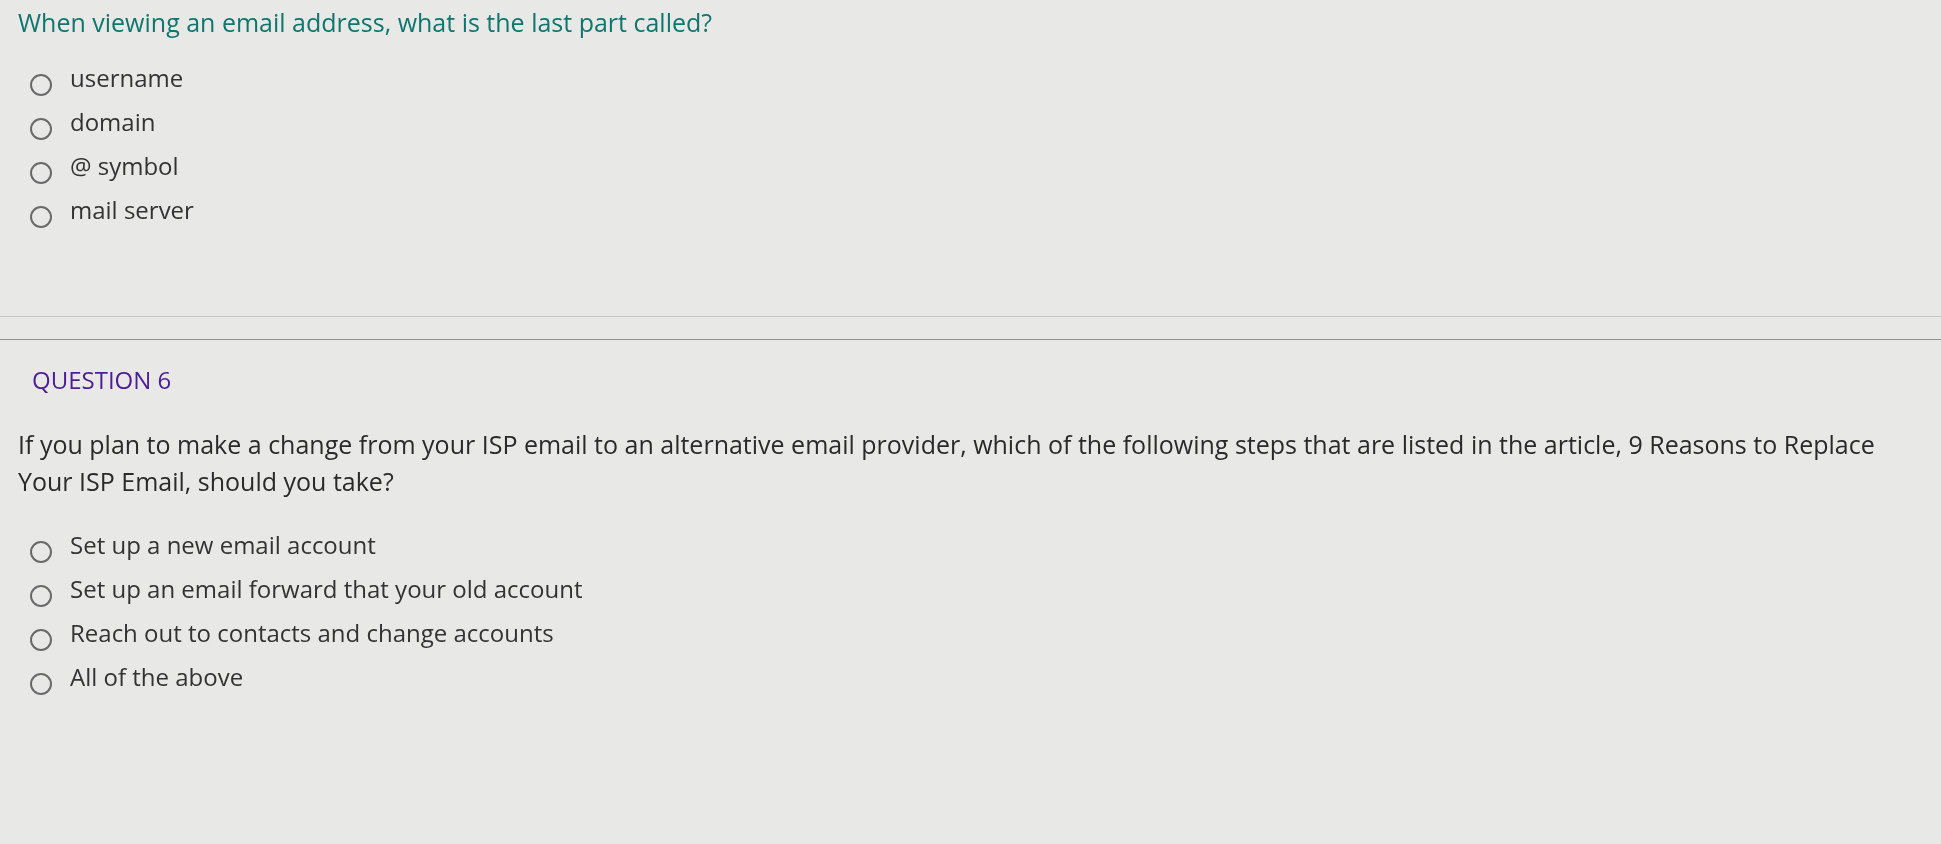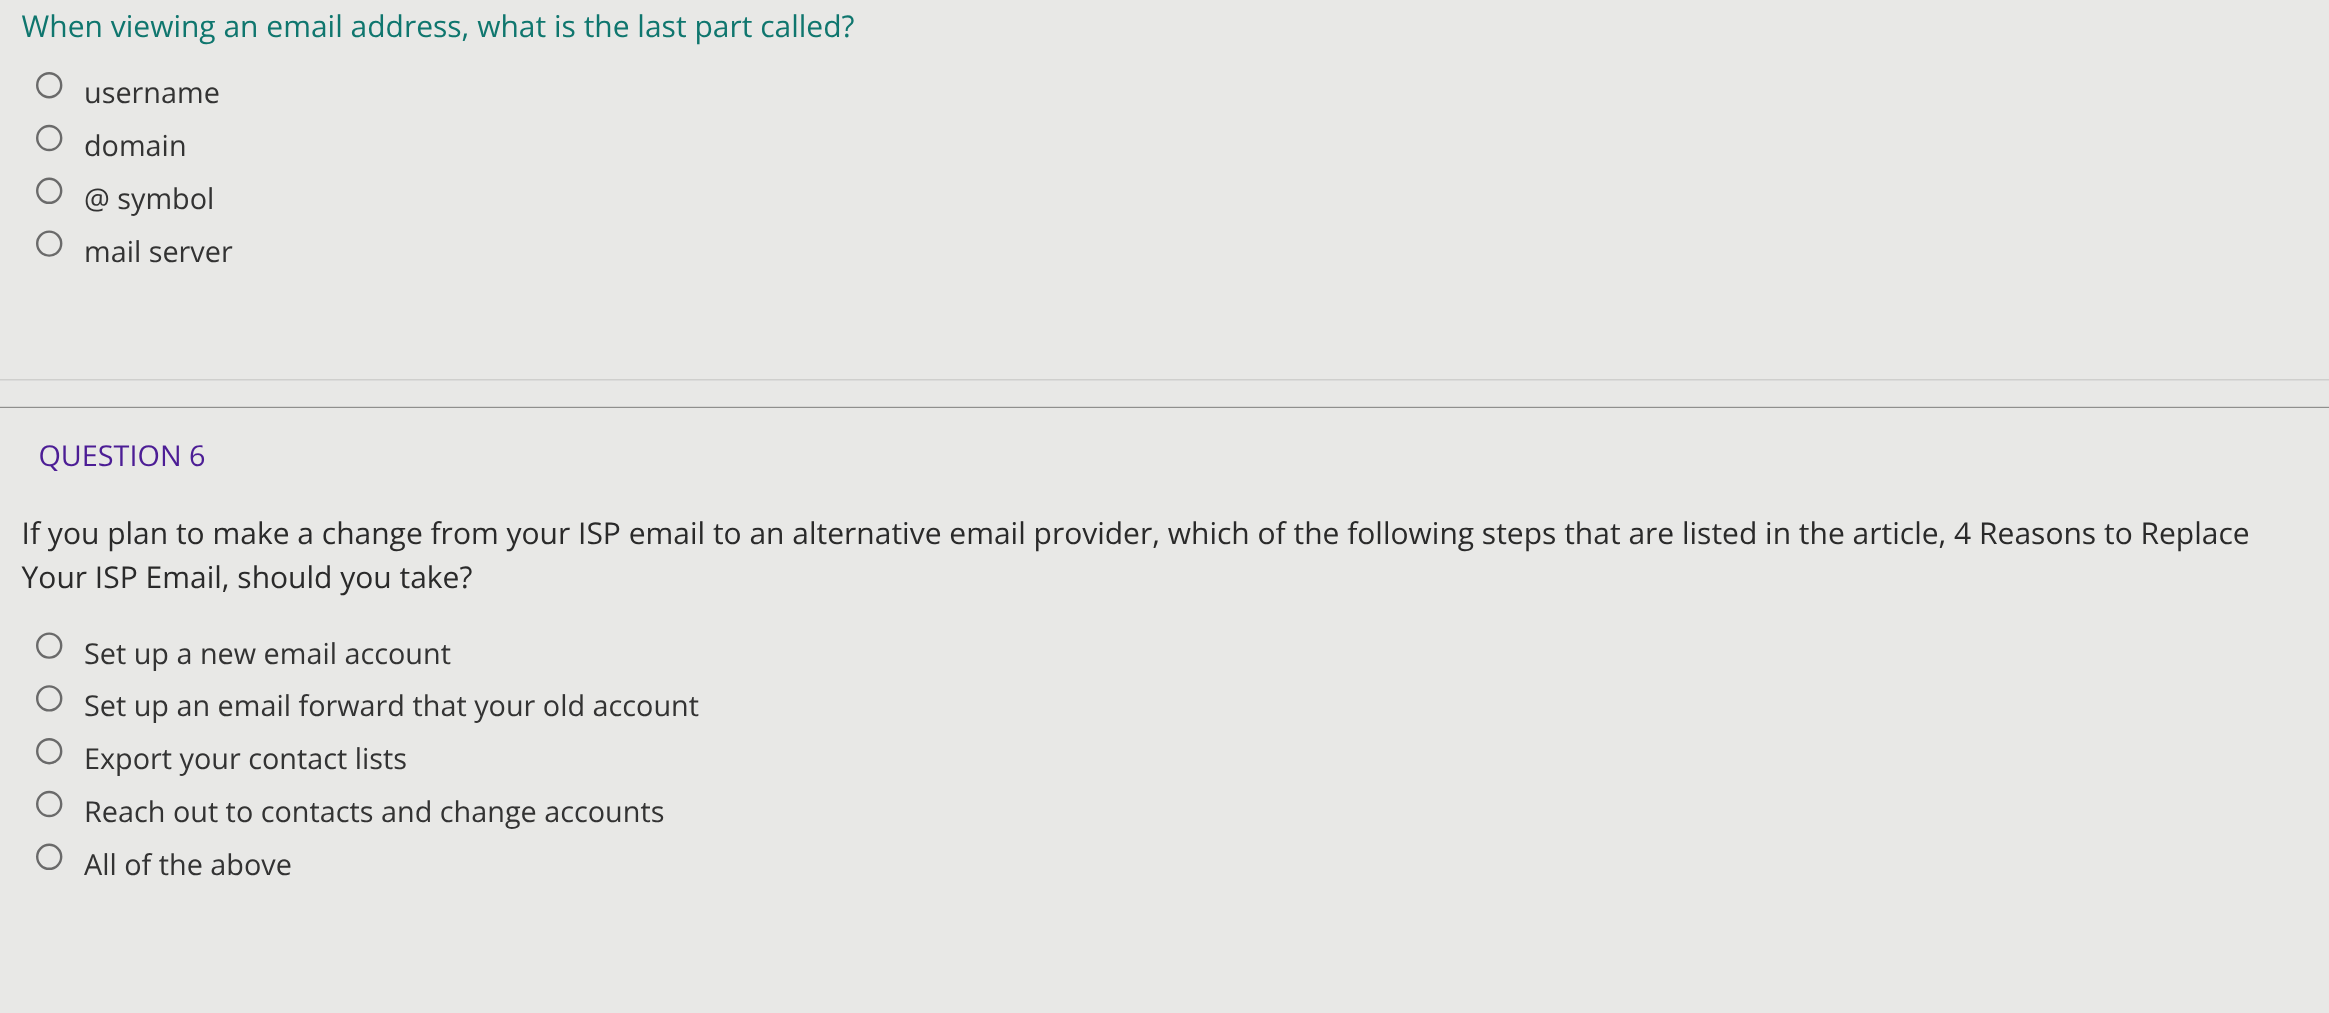--- a/index.html
+++ b/index.html
@@ -26,21 +26,21 @@
       font-weight: 400;
       font-size: 24px;
       padding: 22px 18px 20px 32px;
       color: #4c1d95;
     }
     .options {
       padding-left: 30px;
     }
     .option {
       display: flex;
-      align-items: flex-start;
+      align-items: flex-end;
       margin: 8px 0;
       cursor: pointer;
     }
     .radio {
       width: 22px;
       height: 22px;
       border: 2px solid #6a6a6a;
       border-radius: 50%;
       margin-right: 18px;
       flex-shrink: 0;
@@ -89,36 +89,32 @@
       <span class="option-label">mail server</span>
     </div>
   </div>
 </div>
 
 <hr class="divider-light">
 <hr class="divider-heavy">
 
 <div class="question-header">QUESTION 6</div>
 
-<div class="q6-prompt">If you plan to make a change from your ISP email to an alternative email provider, which of the following steps that are listed in the article, 4 Reasons to Replace Your ISP Email, should you take?</div>
+<div class="q6-prompt">If you plan to make a change from your ISP email to an alternative email provider, which of the following steps that are listed in the article, 9 Reasons to Replace Your ISP Email, should you take?</div>
 
 <div class="options">
   <div class="option">
     <span class="radio"></span>
     <span class="option-label">Set up a new email account</span>
   </div>
   <div class="option">
     <span class="radio"></span>
     <span class="option-label">Set up an email forward that your old account</span>
   </div>
   <div class="option">
     <span class="radio"></span>
-    <span class="option-label">Export your contact lists</span>
-  </div>
-  <div class="option">
-    <span class="radio"></span>
     <span class="option-label">Reach out to contacts and change accounts</span>
   </div>
   <div class="option">
     <span class="radio"></span>
     <span class="option-label">All of the above</span>
   </div>
 </div>
 
 </body></html>

